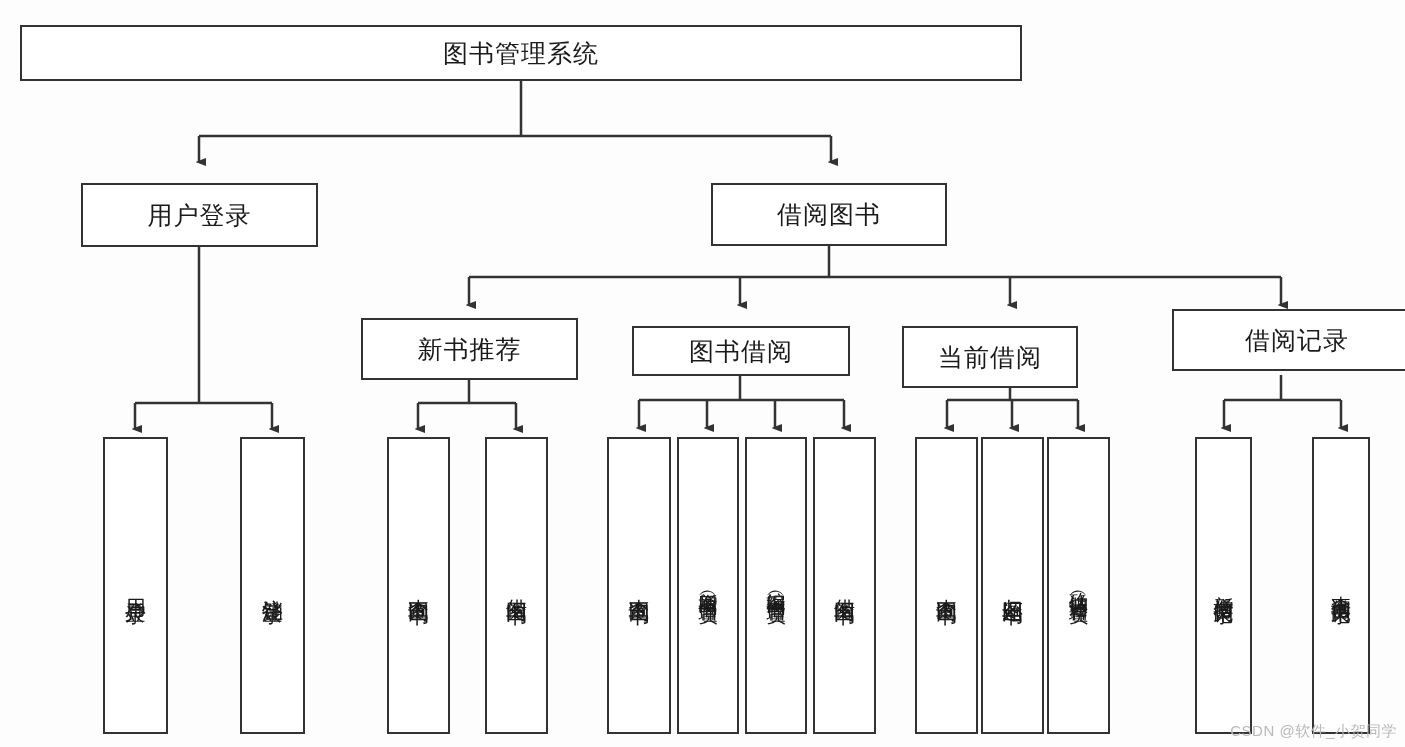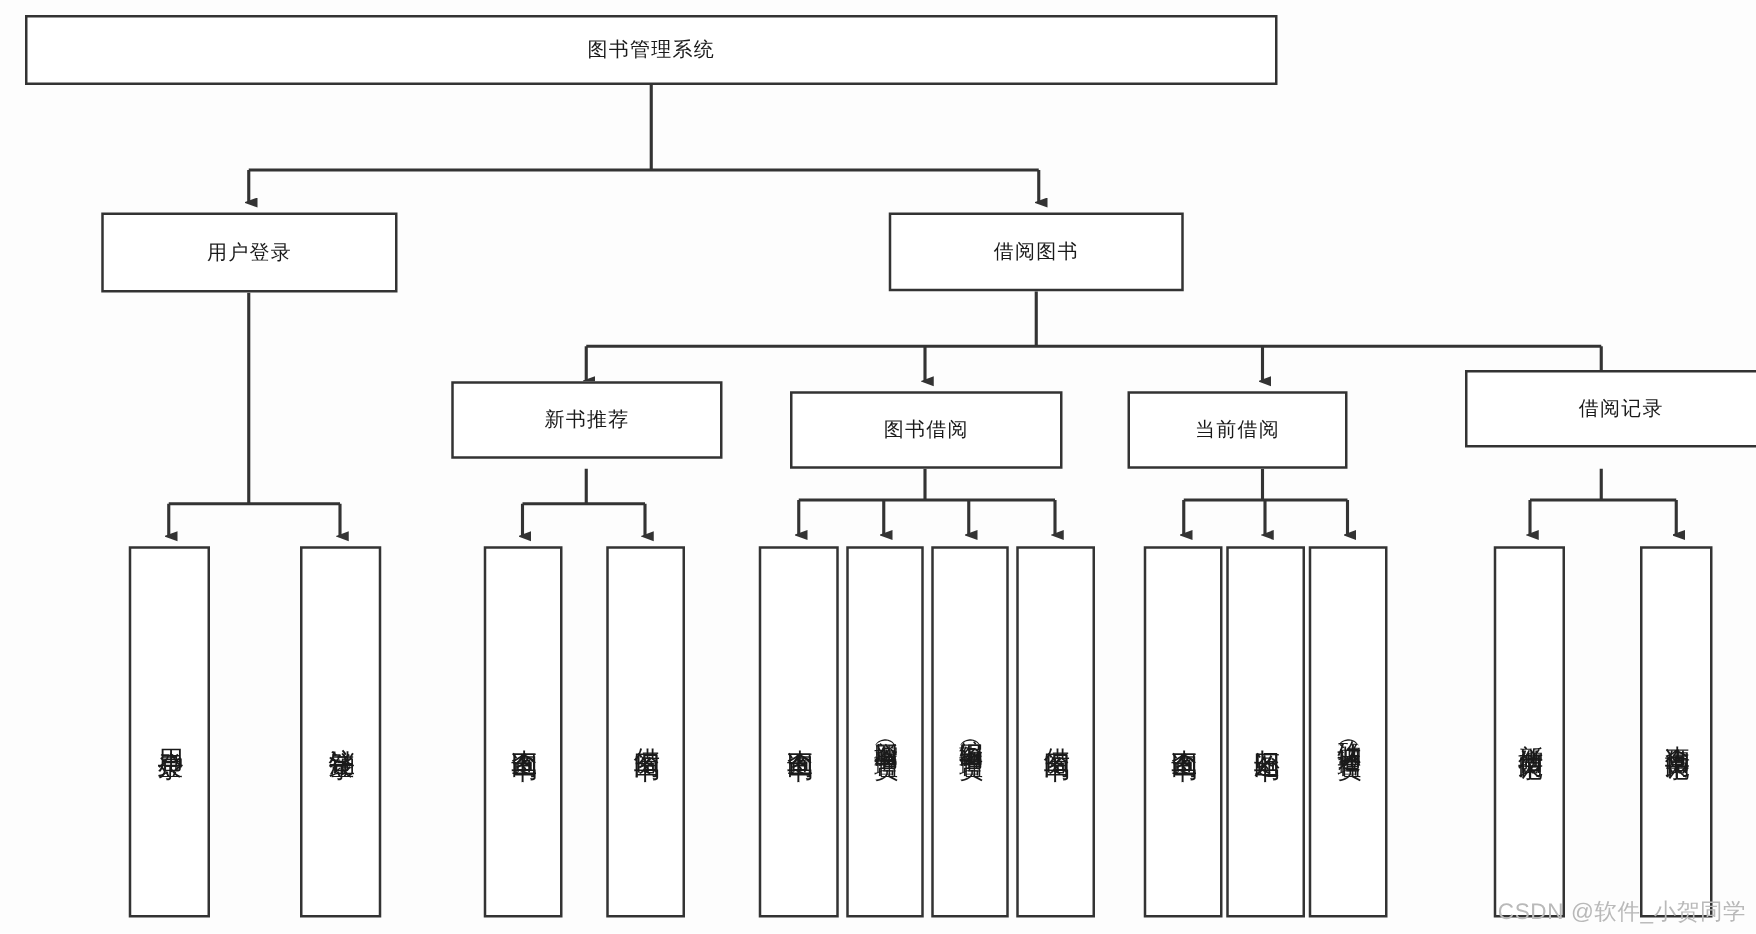--- a/index.html
+++ b/index.html
@@ -19,22 +19,23 @@
     position: absolute;
     box-sizing: border-box;
     border: 2.5px solid #333333;
     background: #ffffff;
     display: flex;
     align-items: center;
     justify-content: center;
     color: #1a1a1a;
   }
   .node.h {
-    font-size: 16px;
+    font-size: 25px;
     letter-spacing: 1px;
+    margin-top: 13px;
   }
   .node.v {
     font-size: 21px;
     letter-spacing: 2px;
   }
   .node.v .vtext {
     writing-mode: vertical-rl;
     text-orientation: upright;
     line-height: 1.05;
     white-space: nowrap;
@@ -47,21 +48,21 @@
     left: 0;
     top: 0;
     width: 1405px;
     height: 747px;
     pointer-events: none;
   }
   .watermark {
     position: absolute;
     right: 8px;
     bottom: 6px;
-    font-size: 18px;
+    font-size: 15px;
     color: #b9b9b9;
     letter-spacing: 0.5px;
     white-space: nowrap;
   }
 </style>
 </head>
 <body>
 
 <div id="canvas">
 
@@ -120,21 +121,21 @@
   <div class="node h" style="left:81px; top:170px; width:237px; height:64px;">
     <span class="htext">用户登录</span>
   </div>
   <div class="node h" style="left:711px; top:170px; width:236px; height:63px;">
     <span class="htext">借阅图书</span>
   </div>
 
   <div class="node h" style="left:361px; top:305px; width:217px; height:62px;">
     <span class="htext">新书推荐</span>
   </div>
-  <div class="node h" style="left:632px; top:313px; width:218px; height:62px;">
+  <div class="node h" style="left:632px; top:313px; width:218px; height:50px;">
     <span class="htext">图书借阅</span>
   </div>
   <div class="node h" style="left:902px; top:313px; width:176px; height:62px;">
     <span class="htext">当前借阅</span>
   </div>
   <div class="node h" style="left:1172px; top:296px; width:250px; height:62px;">
     <span class="htext">借阅记录</span>
   </div>
 
   <div class="node v" style="left:103px; top:437px; width:65px; height:297px;">

